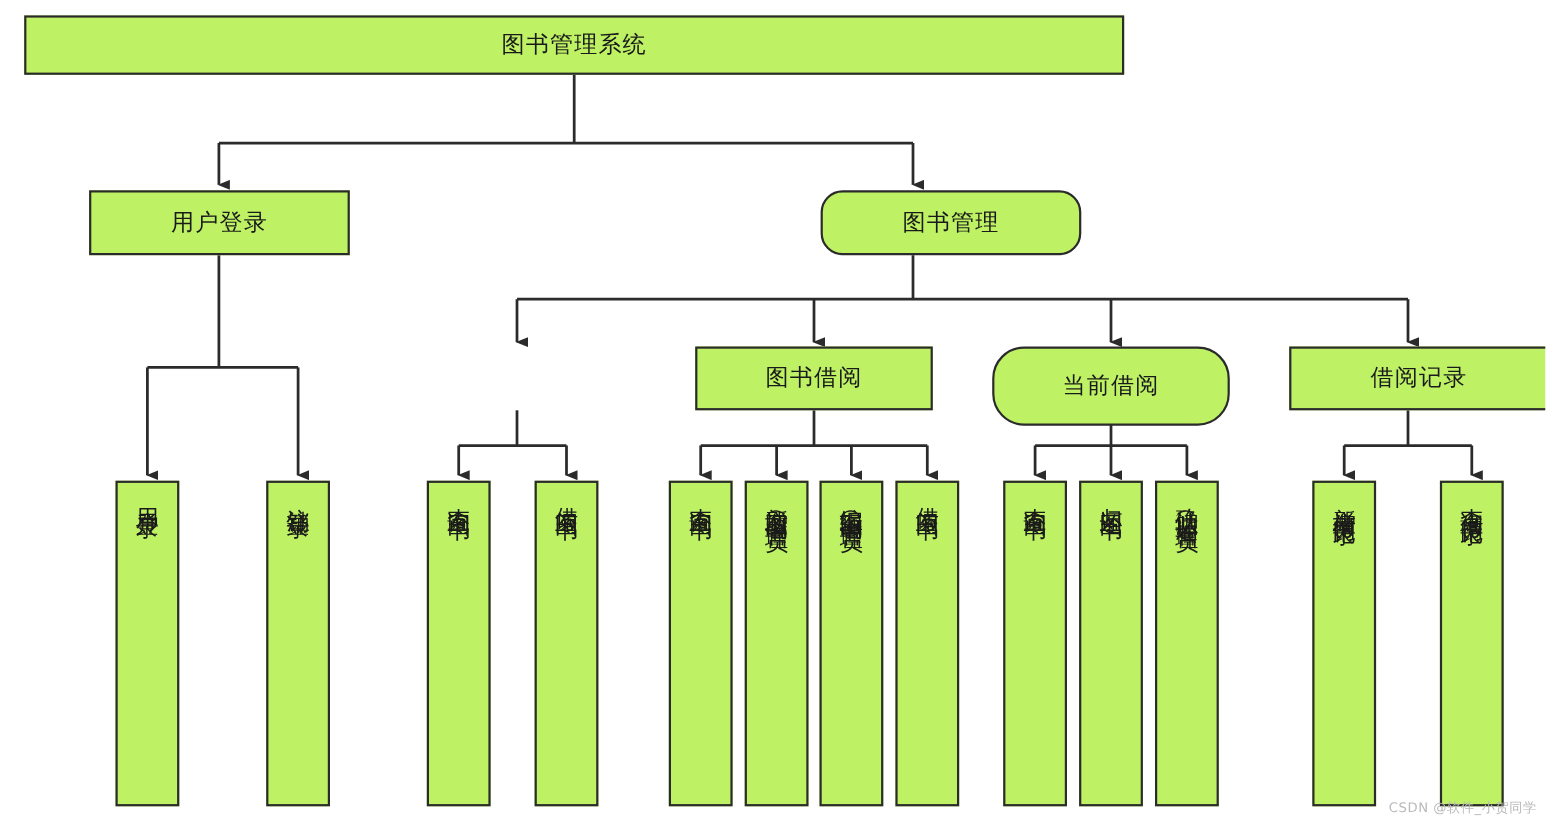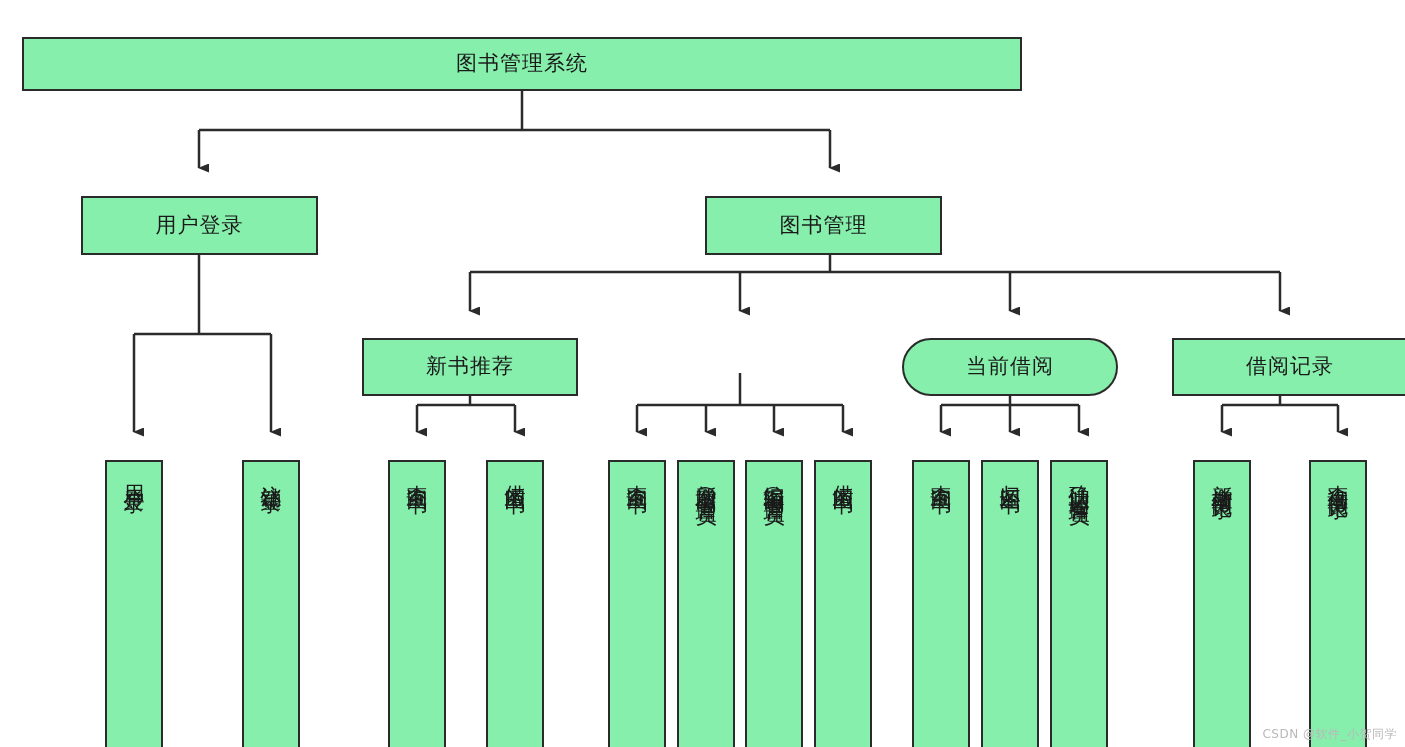--- a/index.html
+++ b/index.html
@@ -22,26 +22,25 @@
     position: absolute;
     left: 0;
     top: 0;
     width: 1405px;
     height: 747px;
   }
   .node {
     position: absolute;
     box-sizing: border-box;
     border: 2px solid #2b2b2b;
-    background: #86efac;
+    background: #bef264;
     display: flex;
     align-items: center;
     justify-content: center;
     color: #1a1a1a;
-    margin-top: 23px;
   }
   .node.horizontal {
     font-size: 21px;
     letter-spacing: 1px;
     line-height: 1.2;
   }
   .node.vertical {
     font-size: 21px;
     align-items: flex-start;
     justify-content: center;
@@ -127,28 +126,28 @@
     </g>
   </svg>
 
   <div class="node horizontal node-title" style="left:22px; top:14px; width:1000px; height:54px;">
     <span>图书管理系统</span>
   </div>
 
   <div class="node horizontal" style="left:81px; top:173px; width:237px; height:59px;">
     <span>用户登录</span>
   </div>
-  <div class="node horizontal" style="left:705px; top:173px; width:237px; height:59px;">
+  <div class="node horizontal" style="left:746px; top:173px; width:237px; height:59px;border-radius:20px;">
     <span>图书管理</span>
   </div>
 
-  <div class="node horizontal" style="left:362px; top:315px; width:216px; height:58px;">
-    <span>新书推荐</span>
+  <div class="node horizontal" style="left:632px; top:315px; width:216px; height:58px;">
+    <span>图书借阅</span>
   </div>
-  <div class="node horizontal" style="left:902px; top:315px; width:216px; height:58px;border-radius:29px;">
+  <div class="node horizontal" style="left:902px; top:315px; width:216px; height:72px;border-radius:29px;">
     <span>当前借阅</span>
   </div>
   <div class="node horizontal" style="left:1172px; top:315px; width:236px; height:58px;">
     <span>借阅记录</span>
   </div>
 
   <div class="node vertical" style="left:105px; top:437px; width:58px; height:296px;">
     <span class="vtext">用户登录</span>
   </div>
   <div class="node vertical" style="left:242px; top:437px; width:58px; height:296px;">

